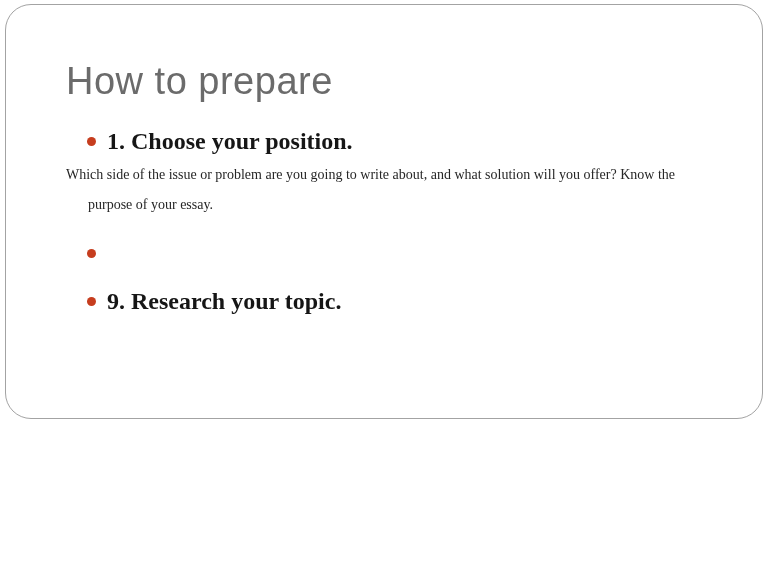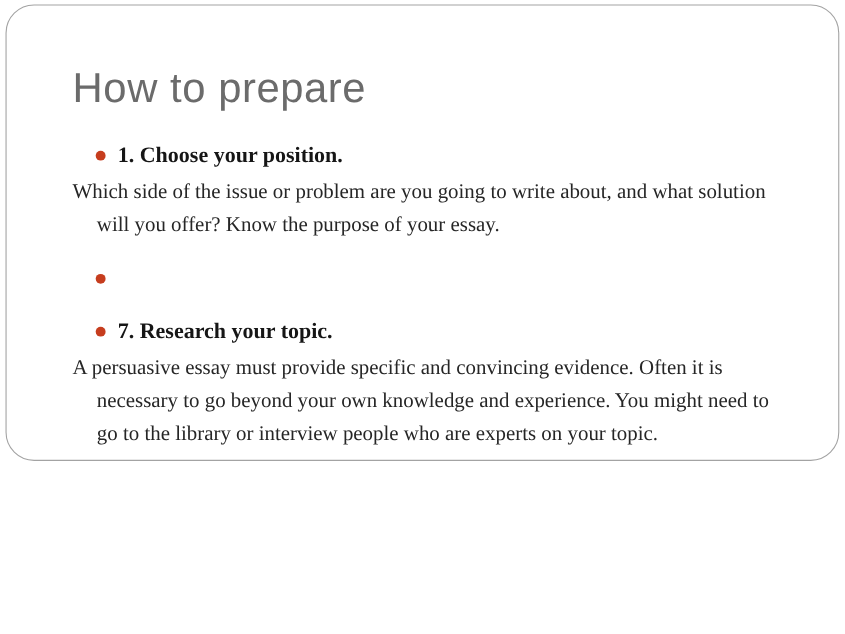--- a/index.html
+++ b/index.html
@@ -53,29 +53,29 @@
     flex: 0 0 auto;
     width: 9px;
     height: 9px;
     margin-right: 11px;
     margin-top: 1px;
     border-radius: 50%;
     background: var(--bullet-color, #c63d1e);
   }
   .heading-text {
     font-weight: 700;
-    font-size: 20px;
+    font-size: 24px;
     color: var(--heading-color, #161616);
   }
   .para {
     margin: 4px 0 0 0;
     max-width: 650px;
     padding-left: 22px;
     text-indent: -22px;
-    font-size: 19px;
+    font-size: 14px;
     line-height: 30px;
     color: var(--body-color, #262626);
   }
 </style>
 </head>
 <body>
 
 <div class="slide">
   <div class="frame"></div>
 
@@ -92,18 +92,17 @@
 
     <div class="section">
       <div class="heading-row">
         <span class="dot"></span>
       </div>
     </div>
 
     <div class="section">
       <div class="heading-row">
         <span class="dot"></span>
-        <span class="heading-text">7. Research your topic.</span>
+        <span class="heading-text">9. Research your topic.</span>
       </div>
-      <p class="para">A persuasive essay must provide specific and convincing evidence. Often it is necessary to go beyond your own knowledge and experience. You might need to go to the library or interview people who are experts on your topic.</p>
     </div>
   </div>
 </div>
 
 </body></html>

